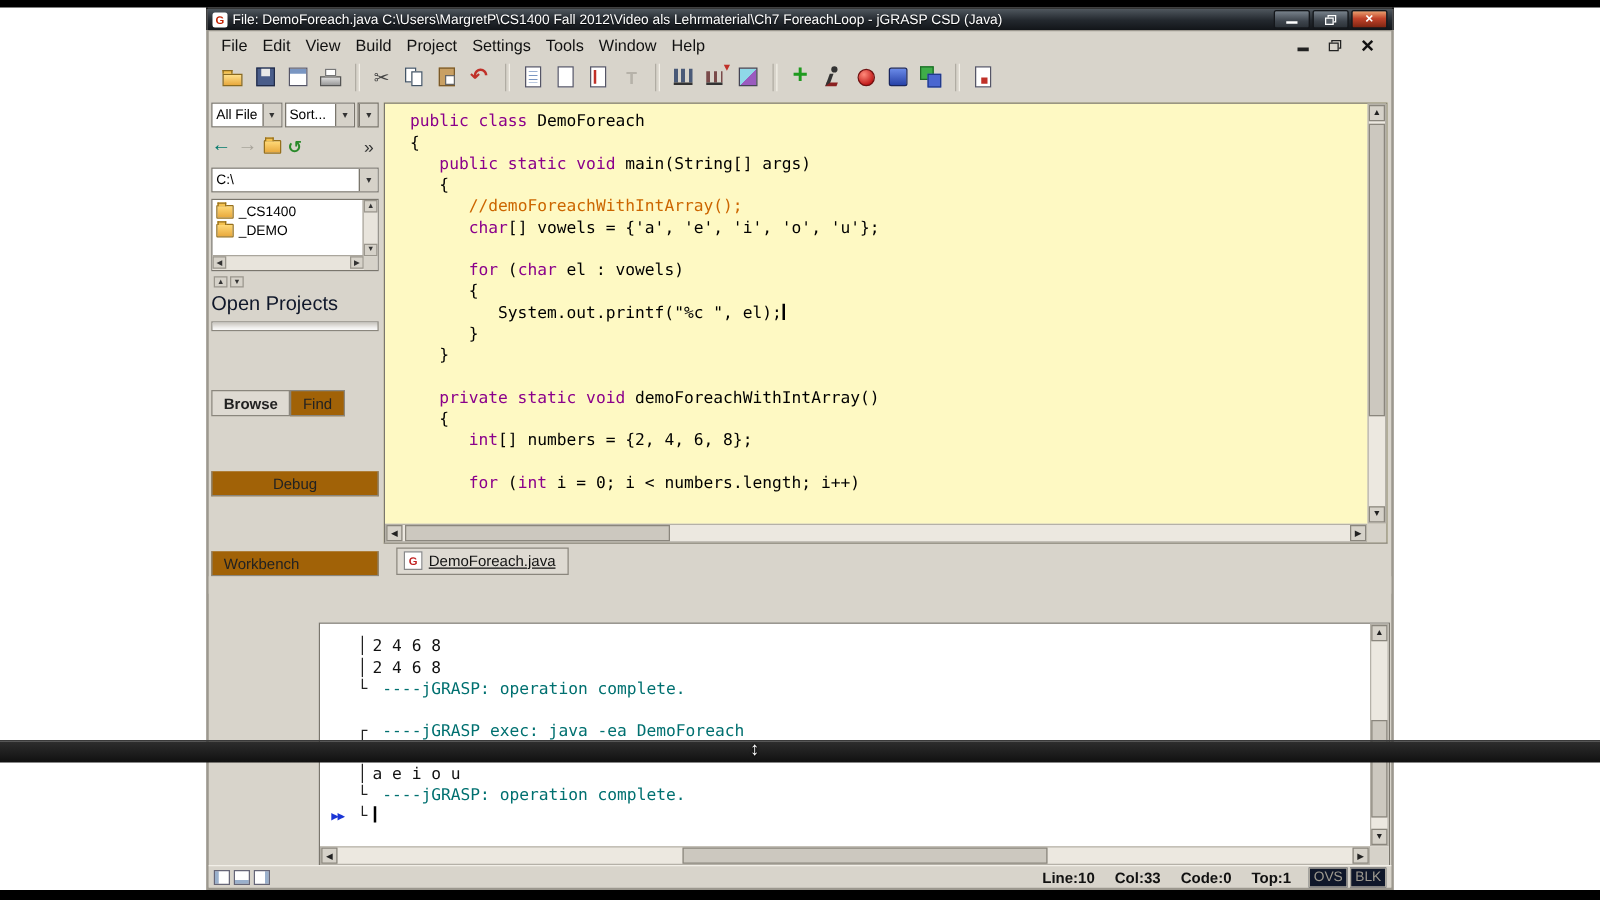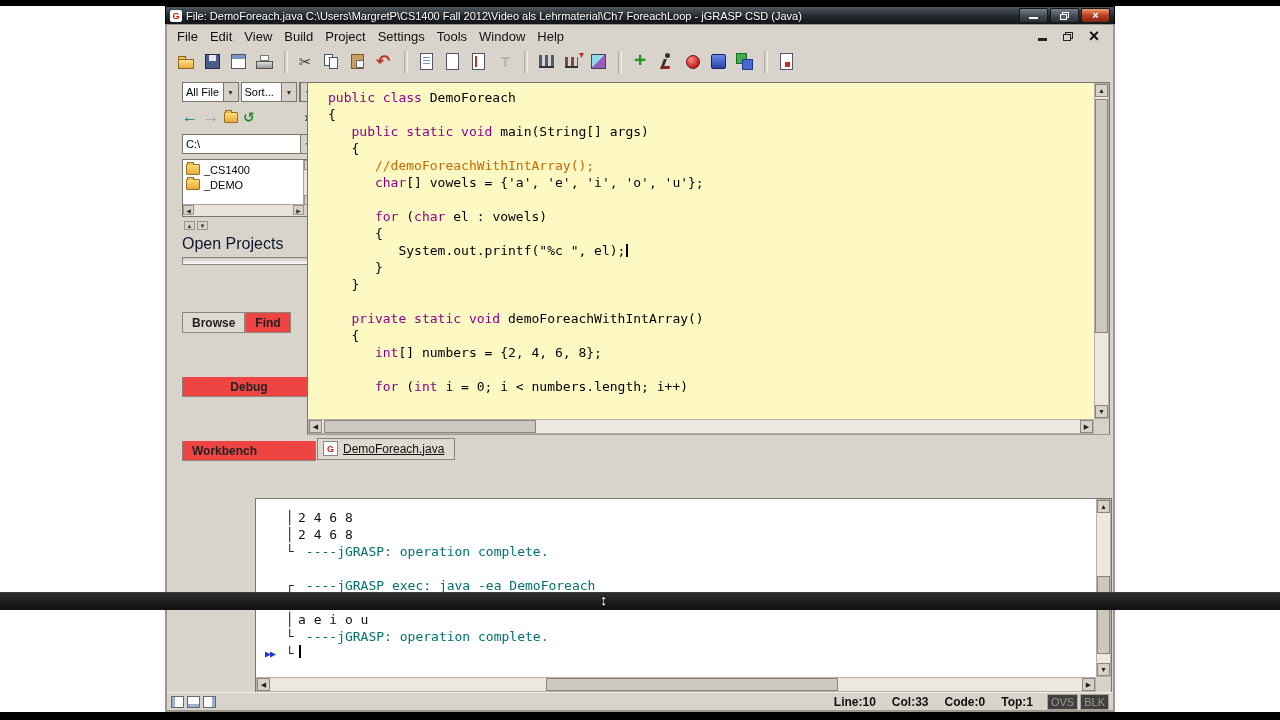--- a/index.html
+++ b/index.html
@@ -79,21 +79,21 @@
   .ic-debug::before{left:5px;top:4px;width:14px;height:14px;border-radius:50%;border:1px solid #701010;
     background:radial-gradient(circle at 35% 30%,#ff8a7a,#c01818 75%);}
   .ic-break::before{left:4px;top:3px;width:15px;height:15px;background:linear-gradient(#6a8ae8,#2742a8);
     border:1px solid #18255e;border-radius:2px;}
   .ic-workbench::before{left:3px;top:2px;width:11px;height:11px;background:#3fae49;border:1px solid #1d6b26;}
   .ic-workbench::after{left:9px;top:8px;width:11px;height:11px;background:#4a66d0;border:1px solid #223a8a;}
   .ic-run-io::after{left:10px;top:11px;width:5px;height:5px;background:#c03028;}
 
   
   .main{position:absolute;left:0;top:52px;right:0;height:384px;}
-  .sidebar{position:absolute;left:15px;top:5px;width:134px;bottom:0;display:flex;flex-direction:column;font-size:11px;}
+  .sidebar{position:absolute;left:2px;top:5px;width:134px;bottom:0;display:flex;flex-direction:column;font-size:11px;}
   .combo-row{display:flex;gap:2px;}
   .combo{flex:1;height:20px;background:#fff;border:1px solid #7a766d;display:flex;align-items:center;
          padding-left:3px;box-sizing:border-box;overflow:hidden;white-space:nowrap;}
   .combo-arrow{margin-left:auto;width:14px;height:100%;background:#d6d2c9;border-left:1px solid #7a766d;
          display:flex;align-items:center;justify-content:center;flex:0 0 auto;}
   .combo-arrow::before{content:"▼";font-size:7px;color:#333;}
   .combo.tiny{flex:0 0 17px;padding-left:0;}
   .nav-row{display:flex;align-items:center;gap:5px;margin-top:5px;height:20px;}
   .nav-back::before{content:"←";color:#00796b;font-weight:bold;font-size:16px;}
   .nav-fwd::before{content:"→";color:#a8a49b;font-weight:bold;font-size:16px;}
@@ -116,21 +116,21 @@
          display:flex;align-items:center;justify-content:center;box-sizing:border-box;}
   .fl-corner{position:absolute;right:0;bottom:0;width:11px;height:11px;background:#d6d2c9;}
   .splitter-row{height:13px;display:flex;align-items:center;gap:2px;padding:2px 0 0 2px;}
   .split-btn{width:11px;height:9px;border:1px solid #9a968d;background:#d6d2c9;font-size:6px;color:#333;
          display:flex;align-items:center;justify-content:center;box-sizing:border-box;}
   .open-projects{font-size:16px;color:#0f172a;margin-top:3px;}
   .proj-box{flex:1;margin-top:4px;background:#fff;border:1px solid #8a867d;
          box-shadow:inset 0 8px 6px -6px #b8b4ab;}
   .side-tabs{margin-top:3px;font-size:12px;}
   .st-row{display:flex;margin-top:44px;}
-  .st{border:1px solid #8a867d;background:#ef4444;padding:3px 9px 2px;color:#222;font-weight:bold;}
+  .st{border:1px solid #8a867d;background:#a16207;padding:3px 9px 2px;color:#222;}
   .st.active{background:#dedad2;font-weight:bold;}
   .st.full{flex:1;text-align:center;border-top:none;}
   .st.workbench{text-align:left;}
 
   
   .editor{position:absolute;left:140px;top:5px;right:3px;bottom:26px;background:#fef9c3;border:1px solid #7a766d;}
   .code{position:absolute;left:0;top:0;right:15px;bottom:15px;overflow:hidden;
         padding:6px 0 0 20px;font-family:"DejaVu Sans Mono","Liberation Mono",monospace;font-size:13px;}
   .code-line{white-space:pre;height:17px;line-height:17px;color:#000;}
   .c-k{color:#8b008b;}
@@ -194,21 +194,21 @@
   
   .statusbar{position:absolute;left:0;right:0;bottom:0;height:18px;background:#d8d4cb;border-top:1px solid #f2efe8;
         display:flex;align-items:center;padding:0 4px;font-size:12px;box-sizing:border-box;}
   .st-icons{display:flex;gap:3px;}
   .stico{width:13px;height:12px;background:#fff;border:1px solid #667;box-sizing:border-box;}
   .stico.s1{box-shadow:inset 3px 0 0 #9ab0cc;}
   .stico.s2{box-shadow:inset 0 -3px 0 #9ab0cc;}
   .stico.s3{box-shadow:inset -3px 0 0 #9ab0cc;}
   .st-fields{margin-left:auto;display:flex;gap:16px;font-weight:bold;color:#111;}
   .st-toggles{display:flex;gap:2px;margin-left:14px;}
-  .tog{border:1px solid #aaa69d;background:#404040;color:#9d998f;font-size:11px;padding:0 3px;height:14px;
+  .tog{border:1px solid #aaa69d;background:#0f172a;color:#9d998f;font-size:11px;padding:0 3px;height:14px;
         line-height:14px;}
 
   
   .video-band{position:absolute;left:0;top:592px;width:1280px;height:17px;z-index:50;
         background:linear-gradient(#2e2e2e,#101010);border-top:1px solid #3a3a3a;}
   .band-cursor{position:absolute;left:600px;top:-2px;color:#fff;font-size:15px;font-weight:bold;
         text-shadow:0 0 2px #000,0 0 2px #000;}
 </style>
 </head>
 <body>

